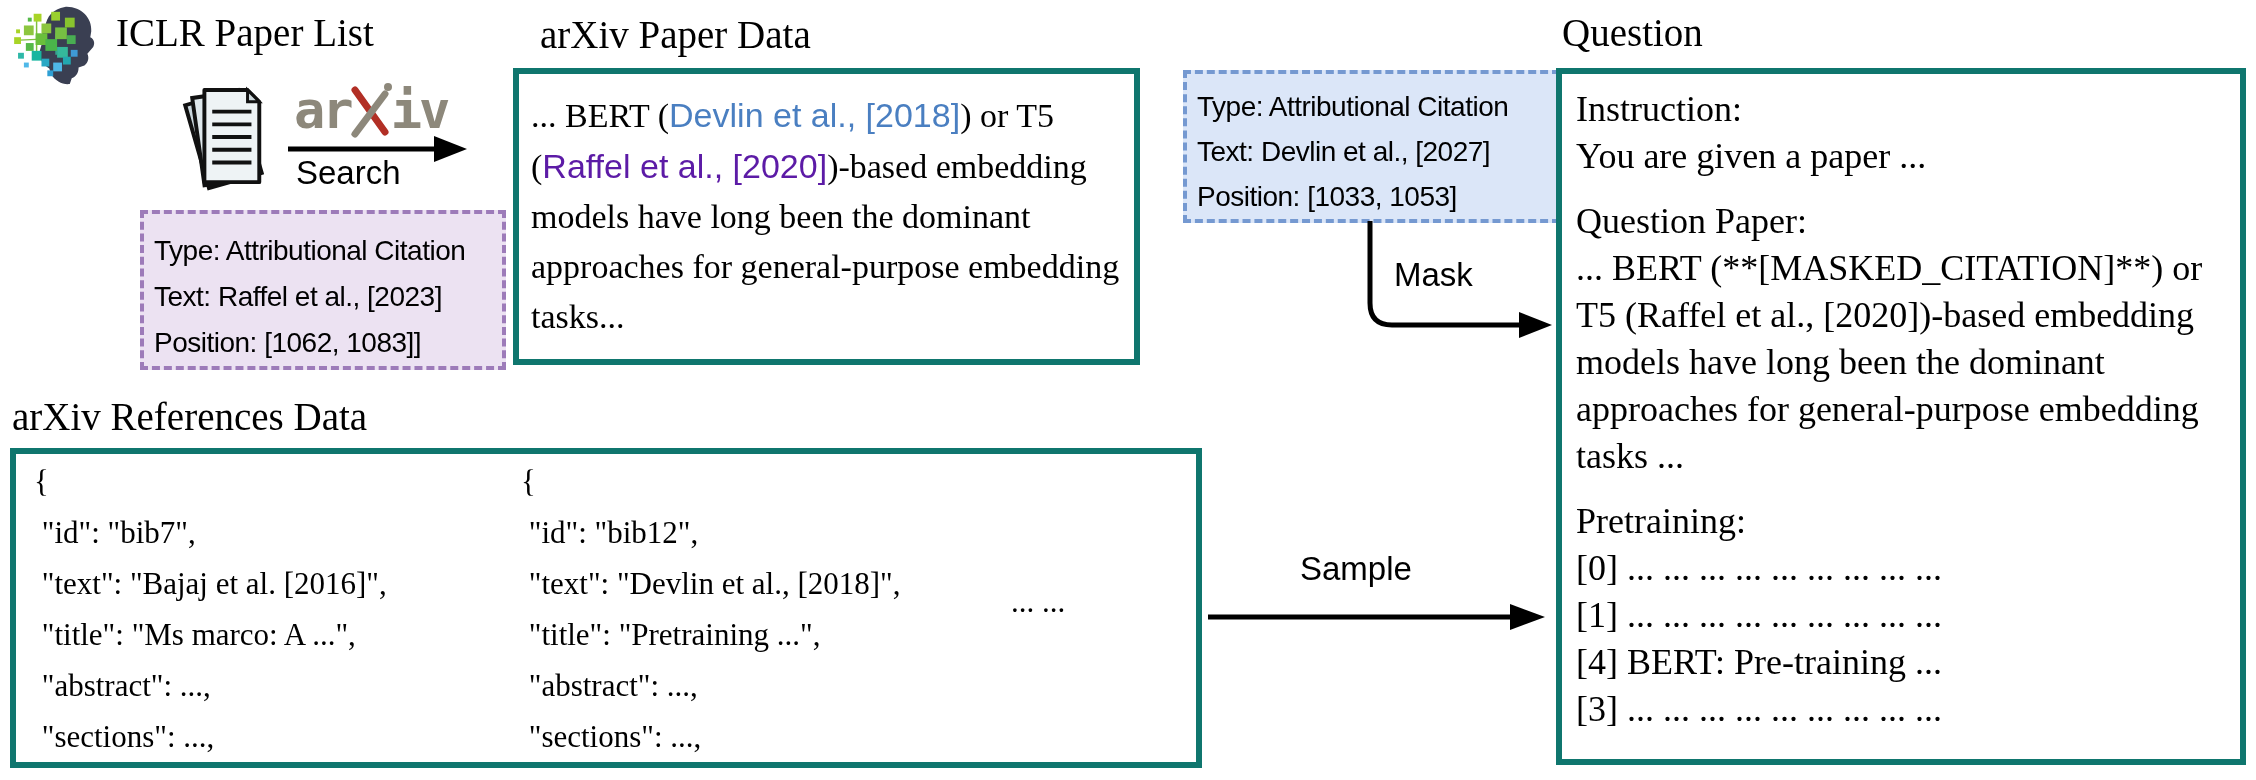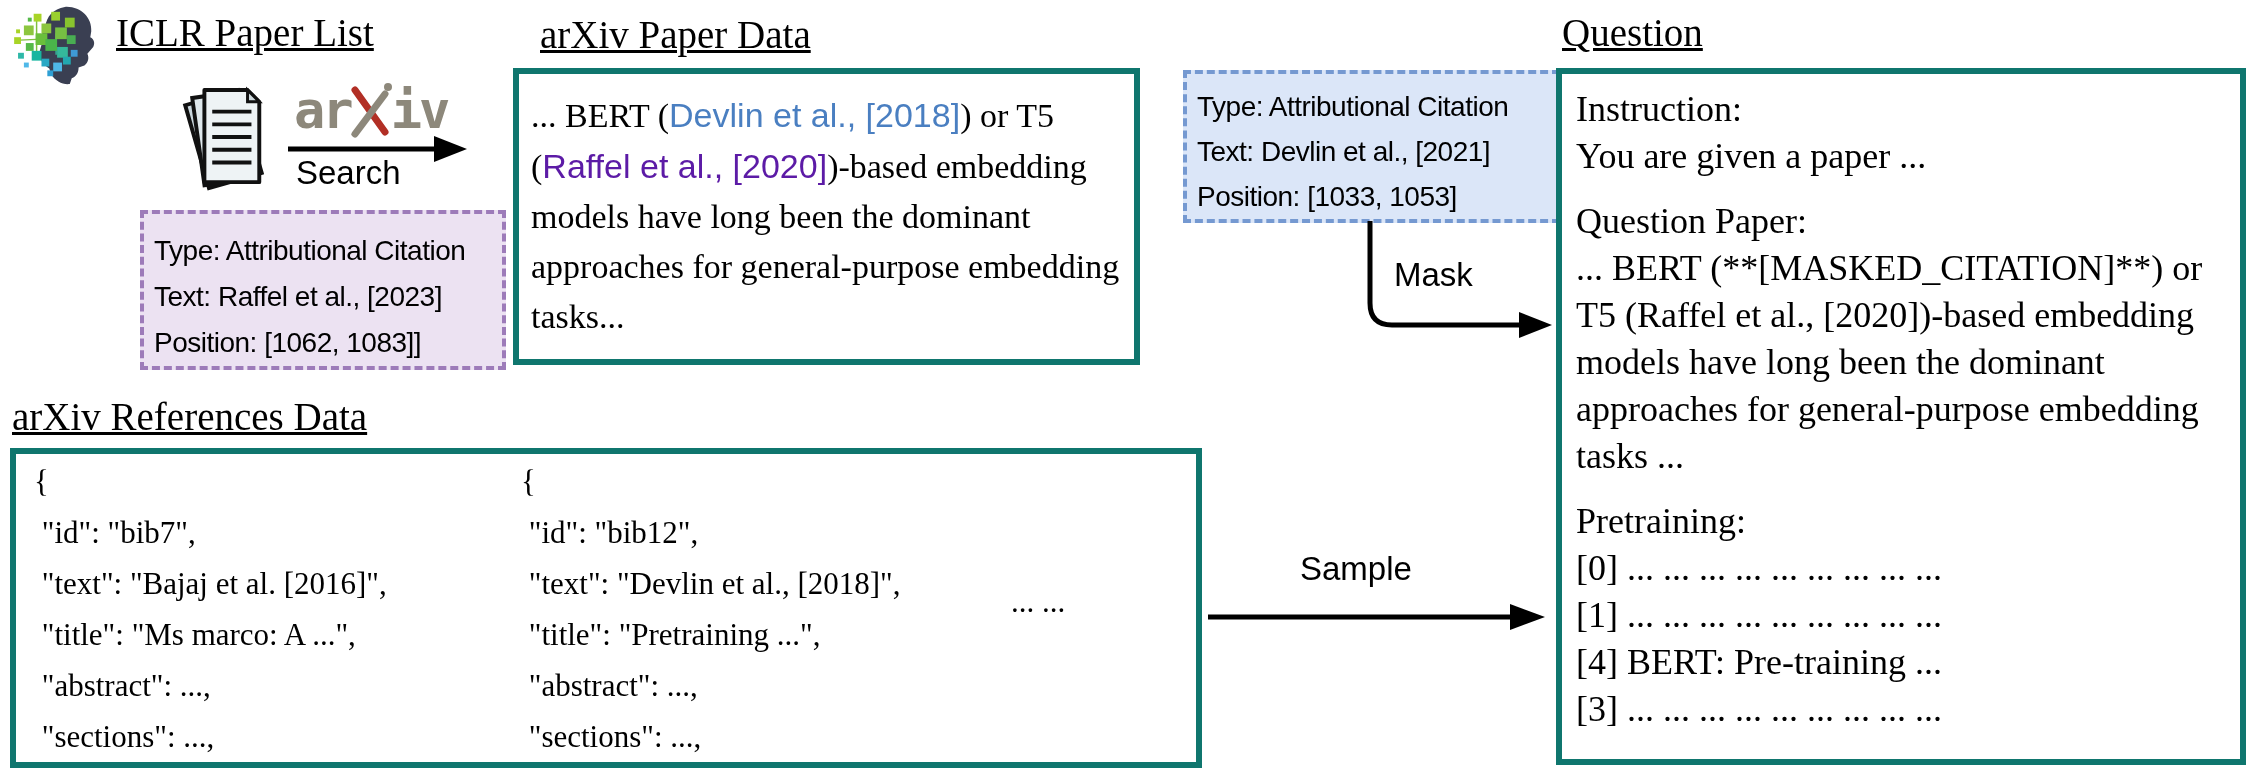--- a/index.html
+++ b/index.html
@@ -1,19 +1,19 @@
 <!DOCTYPE html>
 <html><head>
 <meta charset="utf-8">
 <style>
   html,body{margin:0;padding:0;background:#ffffff;}
   #canvas{position:relative;width:2256px;height:780px;background:#fff;overflow:hidden;
           font-family:"Liberation Serif",serif;color:#000;}
   .abs{position:absolute;}
-  .serif{font-family:"Liberation Serif",serif;text-decoration:underline;}
+  .serif{font-family:"Liberation Serif",serif;}
   .title{font-size:39px;color:#000;white-space:pre;}
   .solidbox{border:6px solid #0f766e;background:#fff;box-sizing:border-box;}
   .bodyline{font-size:36px;line-height:47px;white-space:pre;}
   .paperline{font-size:34px;line-height:50px;white-space:pre;}
   .cite-blue{font-family:"Liberation Sans",sans-serif;color:#4a7fc1;}
   .cite-purple{font-family:"Liberation Sans",sans-serif;color:#5c1ba6;}
   .annot{box-sizing:border-box;}
   .annot-line{font-family:"Liberation Sans",sans-serif;font-size:28px;letter-spacing:-0.5px;
               white-space:pre;color:#000;}
   .purple-annot{background:#ece2f2;border:4px dashed #9d7bb9;}
@@ -111,21 +111,21 @@
   <div class="abs solidbox" style="left:513px;top:68px;width:627px;height:297px;padding:16px 0 0 12px;">
     <div class="paperline"><span>... BERT (</span><span class="cite-blue">Devlin et al., [2018]</span><span>) or T5</span></div>
     <div class="paperline"><span>(</span><span class="cite-purple">Raffel et al., [2020]</span><span>)-based embedding</span></div>
     <div class="paperline">models have long been the dominant</div>
     <div class="paperline">approaches for general-purpose embedding</div>
     <div class="paperline">tasks...</div>
   </div>
 
   <div class="abs annot blue-annot" style="left:1183px;top:70px;width:377px;height:153px;padding:10px 0 0 10px;">
     <div class="annot-line" style="line-height:45px;">Type: Attributional Citation</div>
-    <div class="annot-line" style="line-height:45px;">Text: Devlin et al., [2021]</div>
+    <div class="annot-line" style="line-height:45px;">Text: Devlin et al., [2027]</div>
     <div class="annot-line" style="line-height:45px;">Position: [1033, 1053]</div>
   </div>
 
   <svg class="abs" style="left:1338px;top:221px;" width="222" height="130" viewBox="0 0 222 130">
     <path d="M32,0 V82 Q32,104 54,104 H184" fill="none" stroke="#000" stroke-width="5"></path>
     <polygon points="181,91 214,104 181,117" fill="#000"></polygon>
   </svg>
   <div class="abs arrowlabel" style="left:1394px;top:256px;">Mask</div>
 
   <div class="abs solidbox" style="left:1556px;top:68px;width:690px;height:697px;padding:12px 0 0 14px;">

